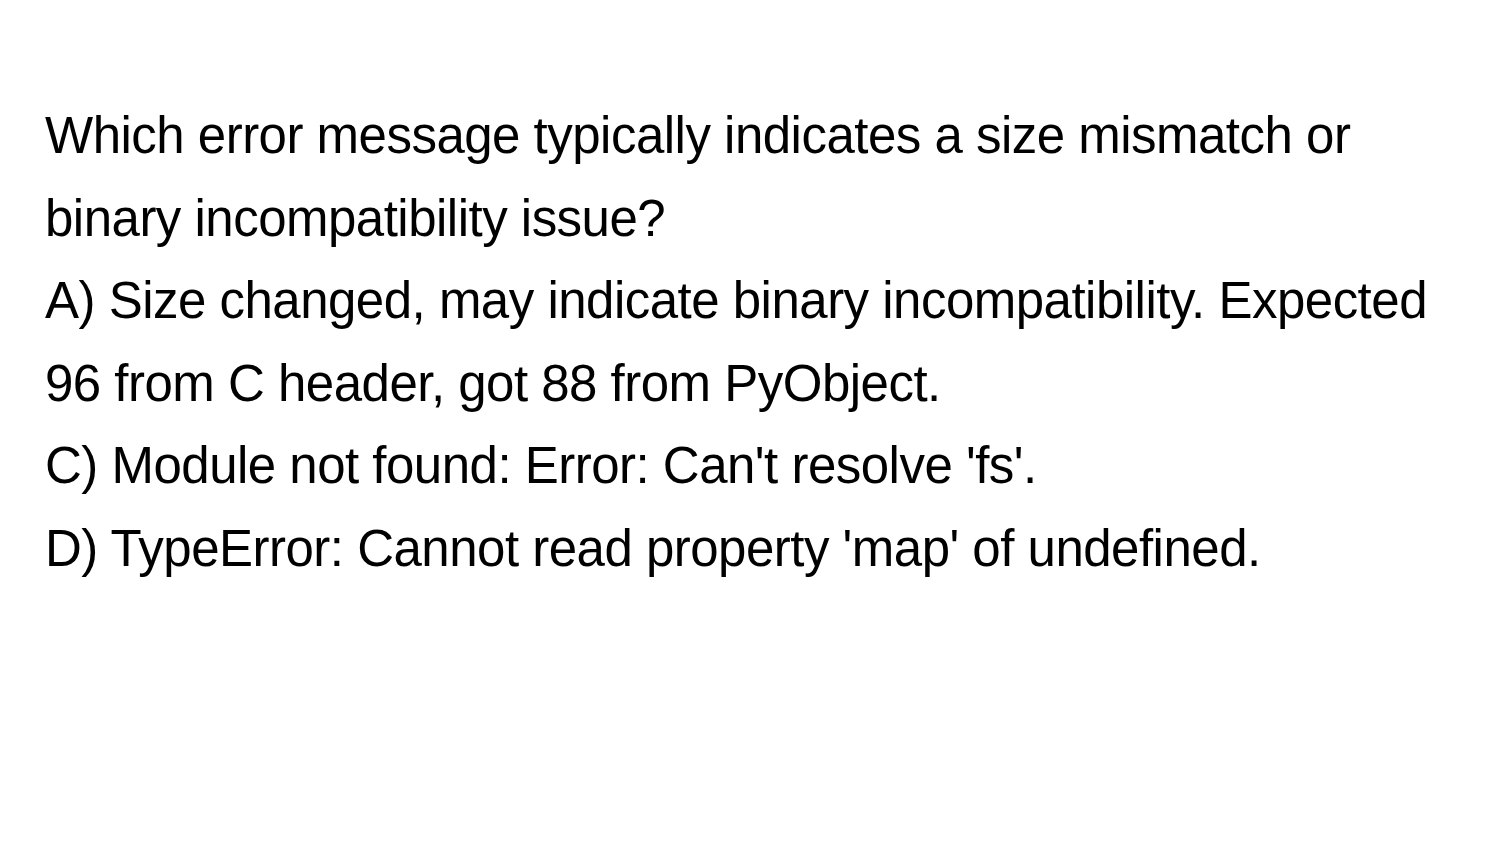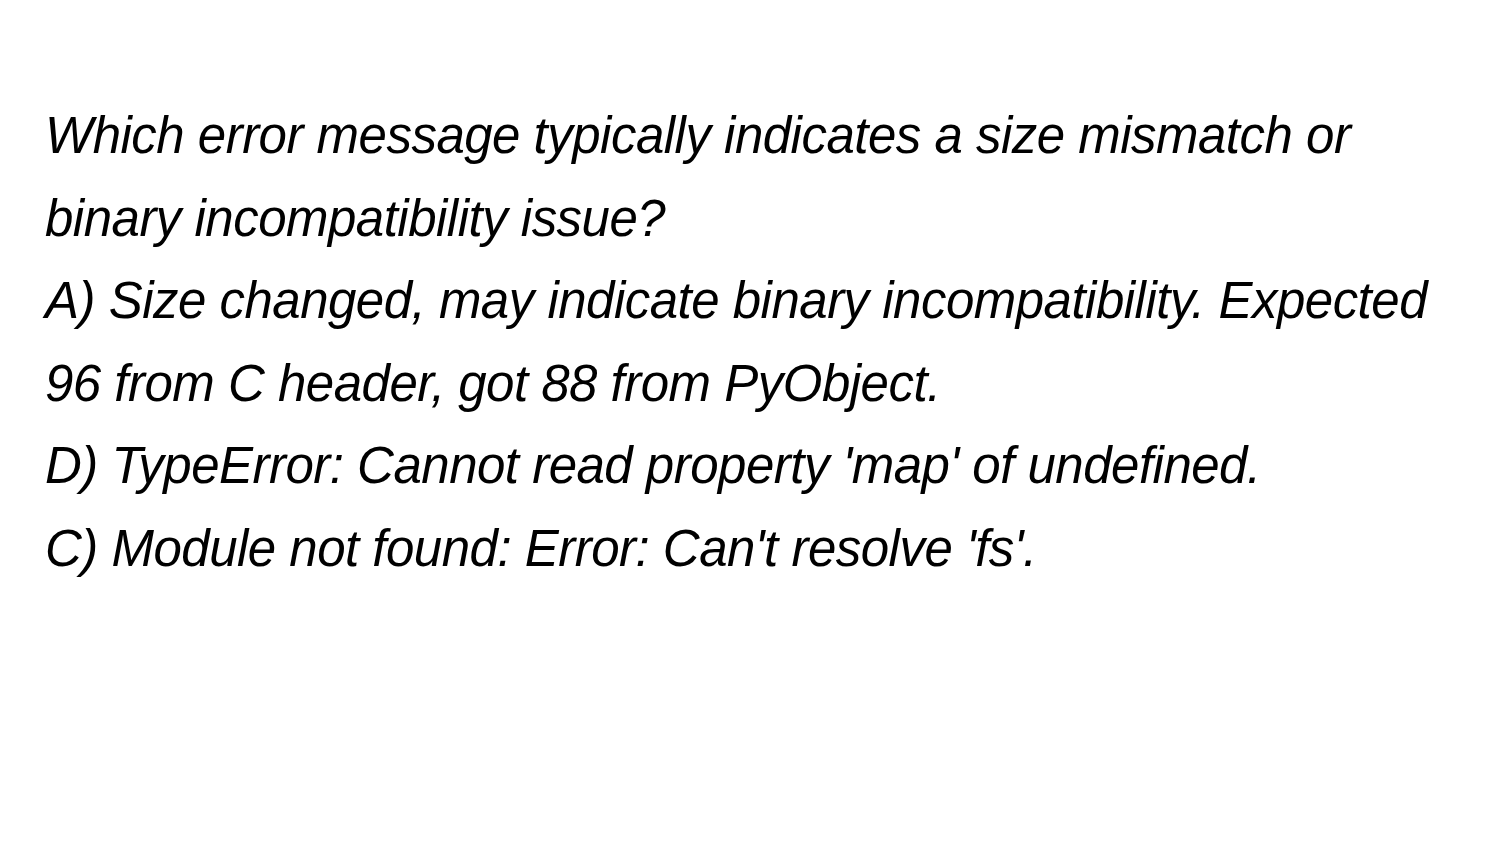--- a/index.html
+++ b/index.html
@@ -16,28 +16,26 @@
     padding: 95px 45px 45px 45px;
   }
   .content {
     font-size: 51px;
     line-height: 1.62;
     font-weight: 400;
     letter-spacing: -0.01em;
   }
   .question {
     margin-bottom: 0;
-    font-style: italic;
   }
   .option {
     margin-bottom: 0;
-    font-style: italic;
   }
 </style>
 </head>
 <body>
 
 <div class="content">
   <div class="question">Which error message typically indicates a size mismatch or binary incompatibility issue?</div>
   <div class="option">A) Size changed, may indicate binary incompatibility. Expected 96 from C header, got 88 from PyObject.</div>
+  <div class="option">C) Module not found: Error: Can't resolve 'fs'.</div>
   <div class="option">D) TypeError: Cannot read property 'map' of undefined.</div>
-  <div class="option">C) Module not found: Error: Can't resolve 'fs'.</div>
 </div>
 
 </body></html>

